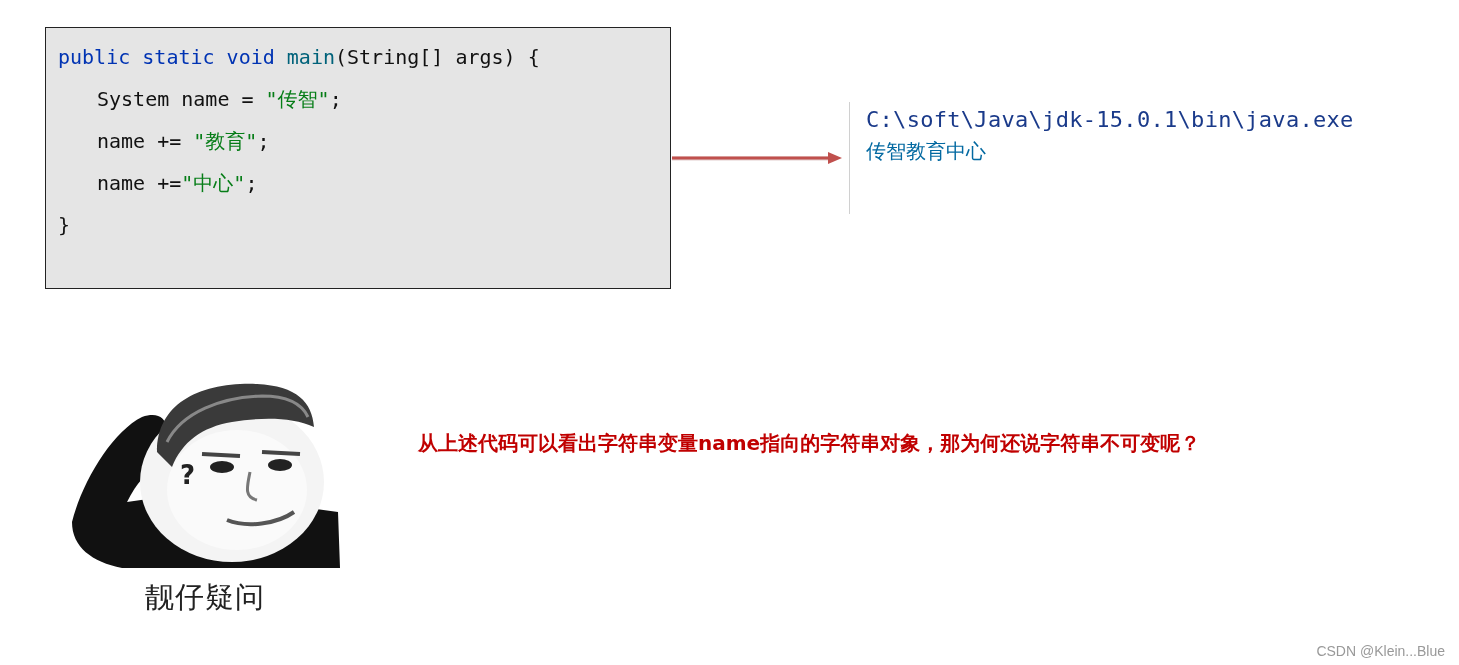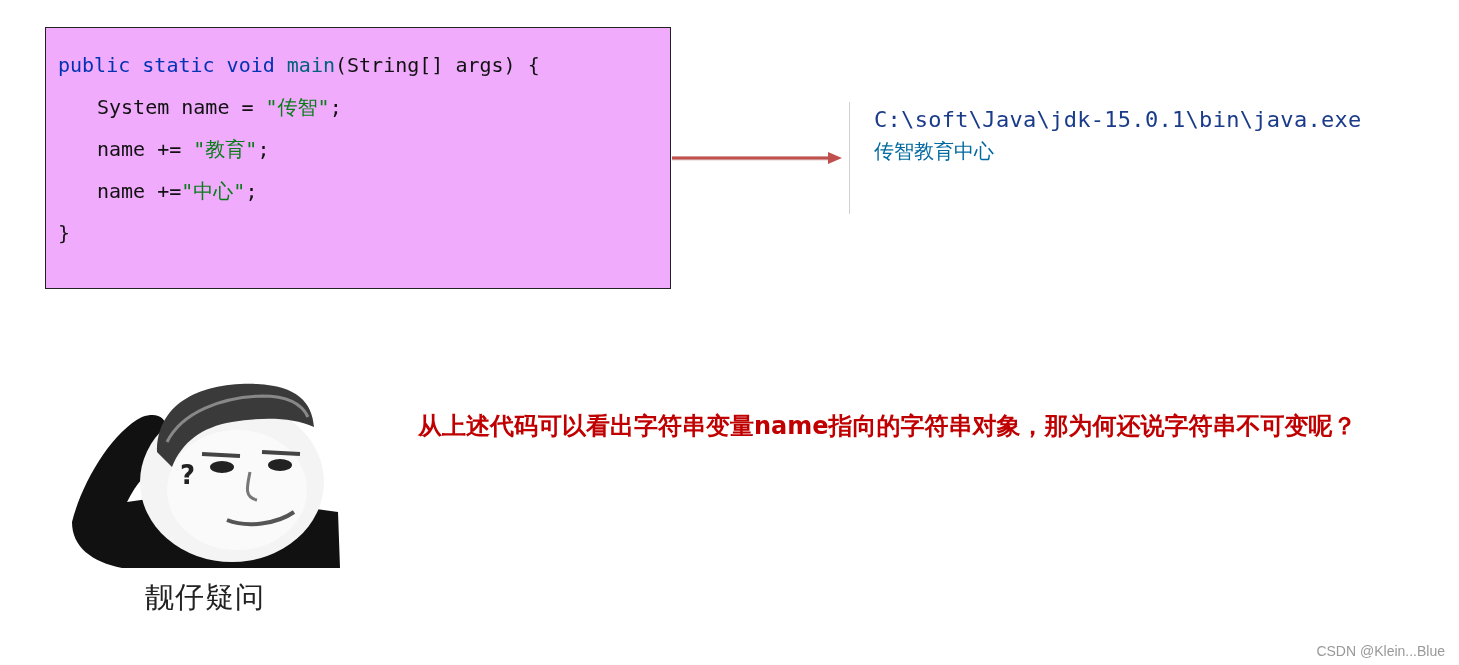--- a/index.html
+++ b/index.html
@@ -13,24 +13,24 @@
       position: relative;
       overflow: hidden;
       font-family: "DejaVu Sans", sans-serif;
     }
     .code-box {
       position: absolute;
       left: 45px;
       top: 27px;
       width: 626px;
       height: 262px;
-      background: #f0abfc;
+      background: #e5e5e5;
       border: 1.5px solid #222222;
       box-sizing: border-box;
-      padding-top: 18px;
+      padding-top: 10px;
       padding-left: 12px;
       font-family: "DejaVu Sans Mono", "Liberation Mono", monospace;
       font-size: 20px;
       color: #111111;
     }
     .code-line {
       height: 42px;
       line-height: 38px;
       white-space: pre;
     }
@@ -47,42 +47,42 @@
       top: 152px;
       width: 170px;
       height: 12px;
     }
     .console {
       position: absolute;
       left: 849px;
       top: 102px;
       height: 112px;
       border-left: 1.5px solid #d0d0d0;
-      padding-left: 24px;
+      padding-left: 16px;
     }
     .console-path {
       font-family: "DejaVu Sans Mono", "Liberation Mono", monospace;
       font-size: 22px;
       color: #1a3a8a;
       margin-top: 5px;
       letter-spacing: 0.3px;
     }
     .console-out {
       font-family: "DejaVu Serif", "Liberation Serif", serif;
       font-size: 20px;
       color: #0369a1;
       margin-top: 6px;
     }
     .question {
       position: absolute;
       left: 418px;
-      top: 410px;
+      top: 430px;
       font-family: "DejaVu Sans", sans-serif;
       font-weight: bold;
-      font-size: 24px;
+      font-size: 20px;
       color: #c00000;
       white-space: nowrap;
     }
     .meme {
       position: absolute;
       left: 62px;
       top: 372px;
       width: 286px;
       height: 260px;
     }

